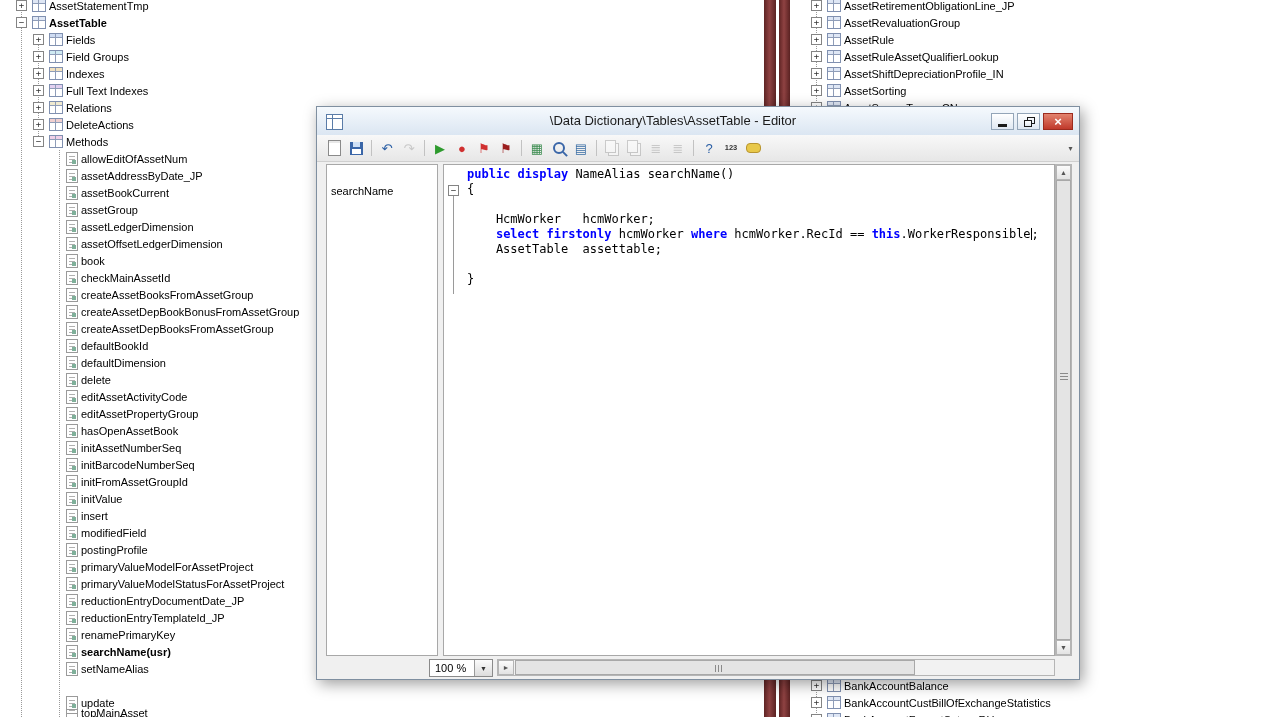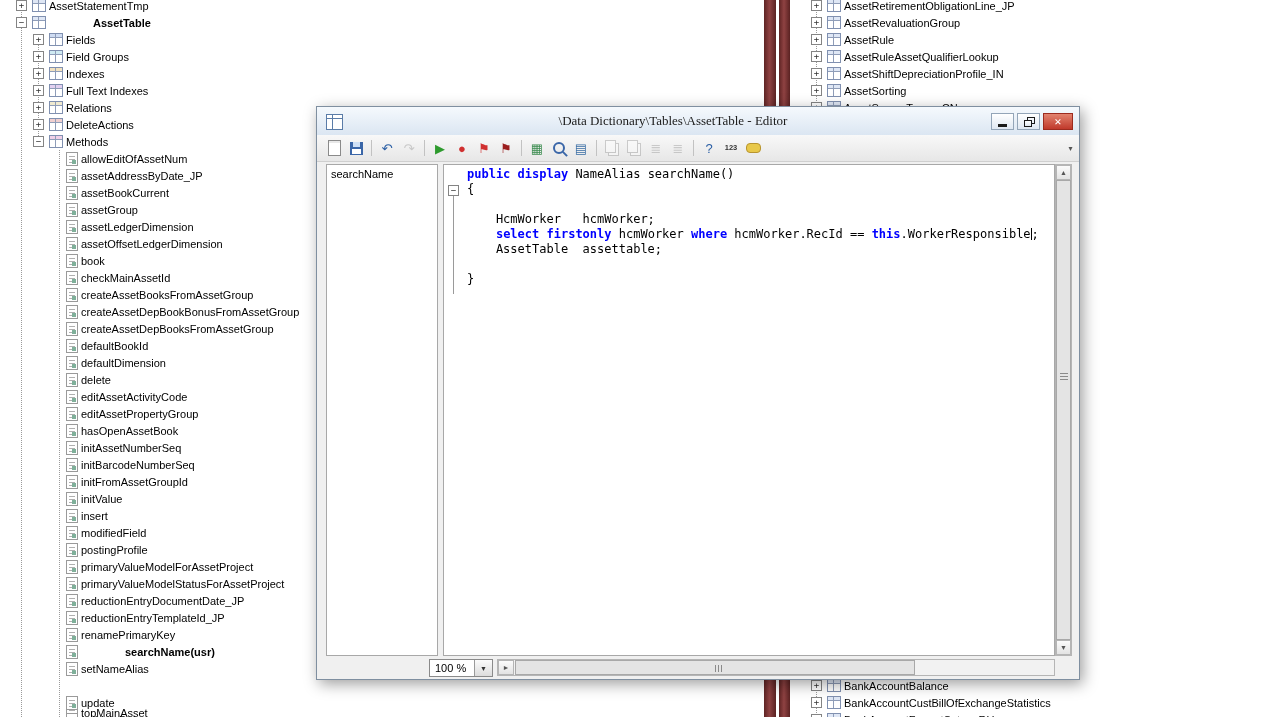--- a/index.html
+++ b/index.html
@@ -20,30 +20,30 @@
   .icon-indexes{box-shadow:inset 0 3px 0 #f2e2c0;}
   .icon-fulltext{box-shadow:inset 0 3px 0 #e2d0f0;}
   .icon-relations{box-shadow:inset 0 3px 0 #f0ead0;}
   .icon-deleteactions{box-shadow:inset 0 3px 0 #f0d0d0;}
   .icon-methods{box-shadow:inset 0 3px 0 #f0d0e8;}
   .icon-method{width:12px;height:14px;border:1px solid #9a9a9a;}
   .icon-method::before{content:"";position:absolute;left:2px;right:2px;top:3px;height:1px;
     background:#b0b0b0;box-shadow:0 3px 0 #b0b0b0,0 6px 0 #b0b0b0;}
   .icon-method::after{content:"";position:absolute;right:1px;bottom:1px;width:4px;height:4px;background:#7fb09a;}
   .tree-label{font-size:11px;color:#000;}
-  .bold{font-weight:bold;margin-left:44px;}
+  .bold{font-weight:bold;}
   .guide{position:absolute;width:0;border-left:1px dotted #9a9a9a;z-index:0;}
   
   .edge-strip{position:absolute;top:0;height:717px;z-index:2;
     background:linear-gradient(90deg,#5e2424,#8f4242 45%,#5a2222);}
   
   #editor-window{position:absolute;left:316px;top:106px;width:762px;height:572px;background:#f0f0f0;
     border:1px solid #7f8fa0;box-shadow:3px 4px 14px rgba(0,0,0,.38);z-index:10;box-sizing:content-box;}
   .titlebar{position:absolute;left:0;top:0;right:0;height:28px;
-    background:linear-gradient(#f5f9fd,#dbe6f2);border-bottom:1px solid #c3cfdd;font-family:Liberation Serif, serif;}
+    background:linear-gradient(#f5f9fd,#dbe6f2);border-bottom:1px solid #c3cfdd;}
   .title-icon{position:absolute;left:9px;top:7px;width:15px;height:14px;background:#fff;border:1px solid #5a7ca8;}
   .title-icon::before{content:"";position:absolute;left:0;right:0;top:3px;height:1px;background:#5a7ca8;}
   .title-icon::after{content:"";position:absolute;top:0;bottom:0;left:5px;width:1px;background:#5a7ca8;}
   .title-text{position:absolute;left:40px;right:90px;top:0;height:28px;line-height:28px;
     text-align:center;font-size:13px;color:#1a1a1a;white-space:nowrap;}
   .win-buttons{position:absolute;right:6px;top:6px;display:flex;gap:3px;}
   .win-btn{width:23px;height:17px;border:1px solid #93a5b8;background:linear-gradient(#ffffff,#dfe8f2);
     display:flex;align-items:center;justify-content:center;box-sizing:border-box;}
   .min-glyph{width:9px;height:3px;background:#1a1a1a;margin-top:7px;}
   .restore-glyph{position:relative;width:10px;height:9px;}
@@ -69,21 +69,21 @@
   .mini-magnifier::after{content:"";position:absolute;width:6px;height:2px;background:#3a66a8;
     transform:rotate(45deg);right:-5px;bottom:-3px;}
   .mini-copy{width:9px;height:11px;background:#fff;border:1px solid #9a9a9a;
     box-shadow:3px 3px 0 -1px #fff,3px 3px 0 0 #9a9a9a;margin:-3px 3px 0 0;}
   .mini-keys{width:13px;height:8px;border-radius:4px;border:1px solid #b89530;background:#e8c84a;}
   .tb-overflow{position:absolute;right:2px;top:31px;width:13px;height:20px;display:flex;align-items:center;
     justify-content:center;font-size:8px;color:#555;}
   
   #method-pane{position:absolute;left:9px;top:57px;width:112px;height:492px;background:#fff;
     border:1px solid #a8a8a8;box-sizing:border-box;overflow:hidden;}
-  .method-item{font-size:11px;color:#000;padding:3px 4px;white-space:nowrap;}
+  .method-item{font-size:11px;color:#000;padding:20px 4px;white-space:nowrap;}
   #code-pane{position:absolute;left:126px;top:57px;width:612px;height:492px;background:#fff;
     border:1px solid #a8a8a8;box-sizing:border-box;overflow:hidden;}
   #fold-margin{position:absolute;left:0;top:0;bottom:0;width:19px;background:#fff;}
   #fold-box{position:absolute;left:4px;top:20px;}
   #fold-line{position:absolute;left:9px;top:31px;height:98px;width:0;border-left:1px solid #9a9a9a;}
   #code-lines{position:absolute;left:23px;top:2px;right:2px;
     font-family:"DejaVu Sans Mono","Liberation Mono",monospace;font-size:12px;}
   .code-line{height:15px;line-height:15px;white-space:pre;color:#000;}
   .kw{color:#0000ff;font-weight:bold;}
   .caret{display:inline-block;width:1px;height:12px;background:#000;vertical-align:-2px;}

